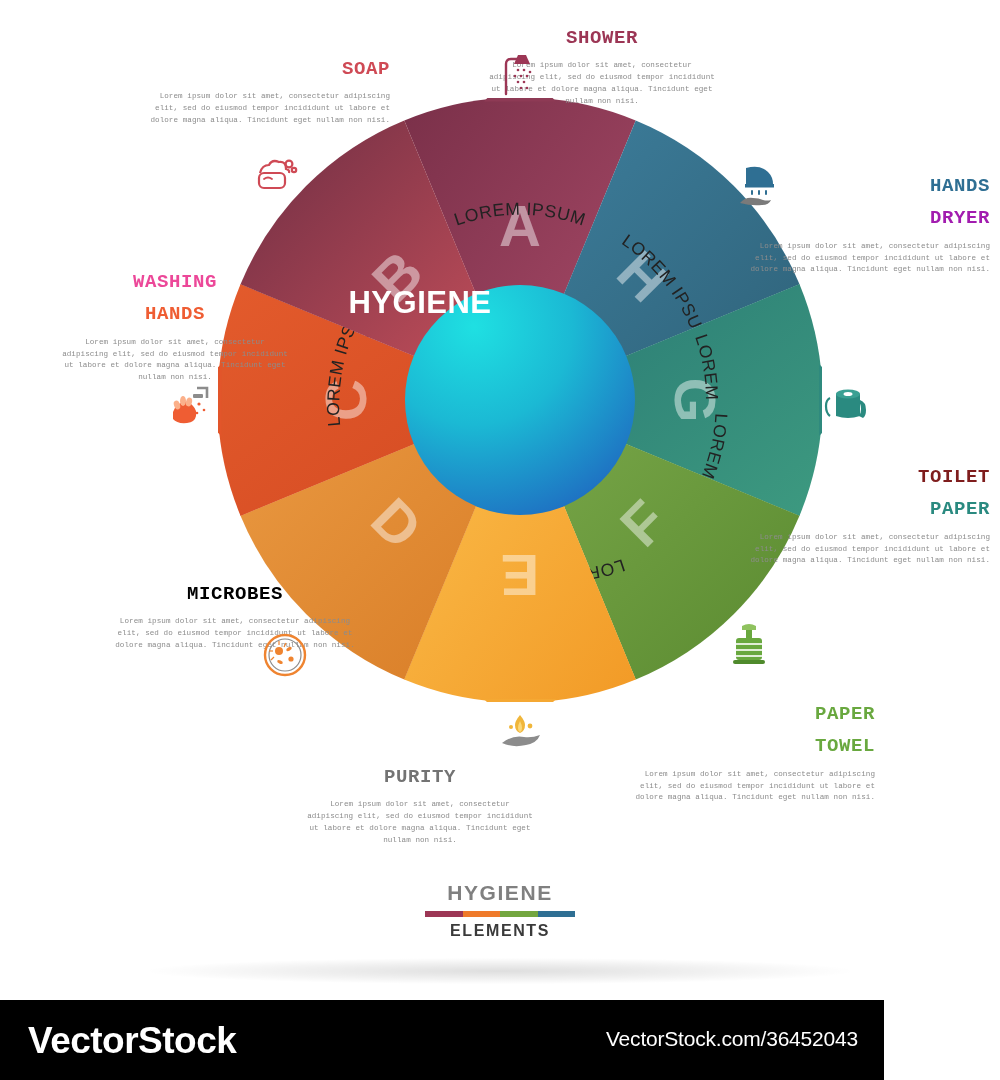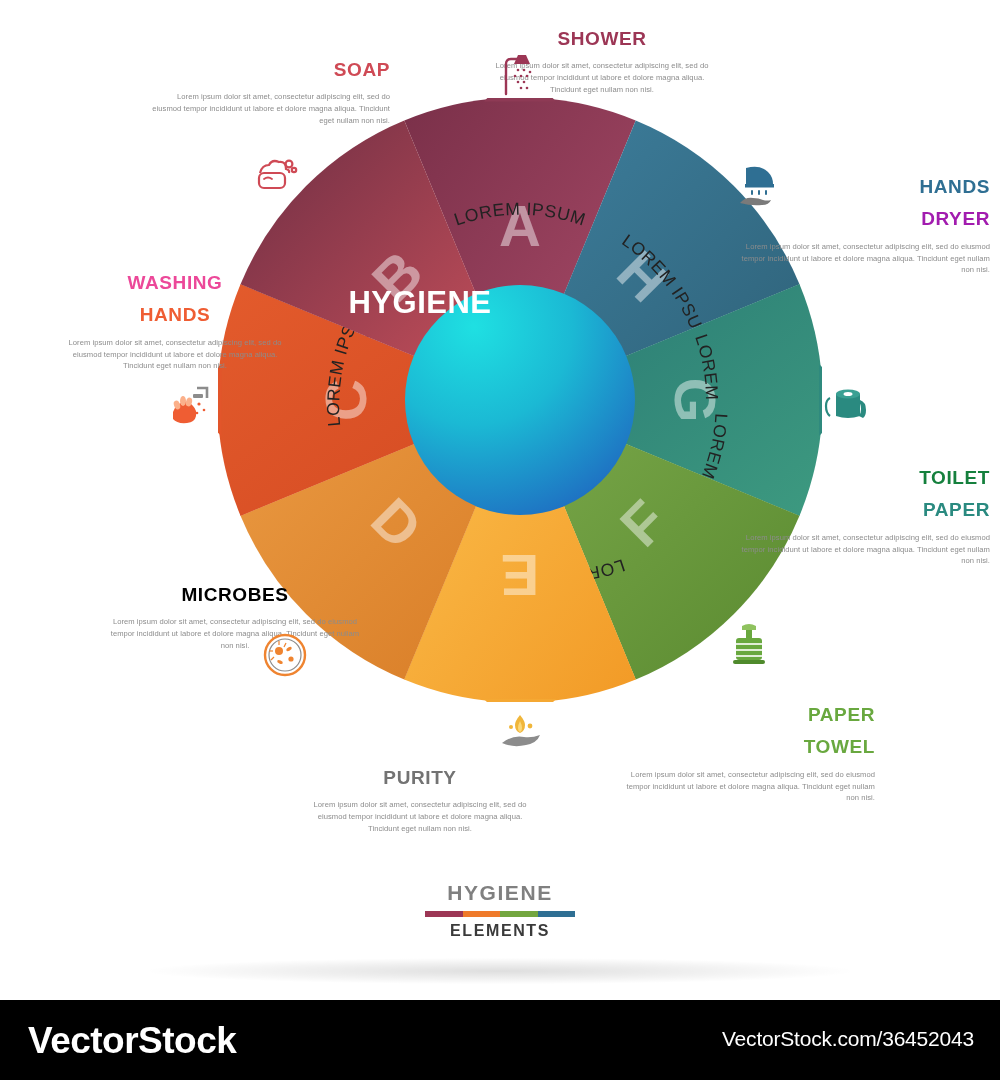--- a/index.html
+++ b/index.html
@@ -73,20 +73,21 @@
     line-height: 1.25;
     letter-spacing: 0.5px;
     text-align: center;
     white-space: nowrap;
   }
 
   
   .callout {
     position: absolute;
     width: 230px;
+    font-family: Liberation Mono, monospace;
   }
   .callout .c-title {
     font-weight: bold;
     font-size: 19px;
     letter-spacing: 0.6px;
     line-height: 1.55;
     margin: 0 0 7px 0;
   }
   .callout .c-body {
     font-size: 7.6px;
@@ -146,21 +147,21 @@
     height: 26px;
     background: radial-gradient(ellipse at 50% 50%, rgba(0,0,0,0.13) 0%, rgba(0,0,0,0.05) 45%, rgba(0,0,0,0) 72%);
     pointer-events: none;
   }
 
   
   .watermark {
     position: absolute;
     left: 0;
     top: 1000px;
-    width: 1000px;
+    width: 884px;
     height: 80px;
     background: #000000;
   }
   .wm-logo {
     position: absolute;
     left: 28px;
     top: 20px;
     color: #ffffff;
     font-size: 37px;
     font-weight: bold;
@@ -374,21 +375,21 @@
       <g fill="#2f6f93">
         <rect x="19" y="32" width="2" height="5" rx="1"></rect>
         <rect x="26" y="32" width="2" height="5" rx="1"></rect>
         <rect x="33" y="32" width="2" height="5" rx="1"></rect>
       </g>
       <path d="M8 45 q5-6 13-5 q6 0 10 2 q4 1 8 0 q-2 5-9 5 q-11 1-22-2 Z" fill="#7a7a7a"></path>
     </svg>
   </div>
 
   <div class="callout ta-right" style="left:740px; top:463px; width:250px;">
-    <div class="c-title" style="color:#15803d;">TOILET</div>
+    <div class="c-title" style="color:#7f1d1d;">TOILET</div>
     <div class="c-title" style="color:#2a8a80; margin-top:-4px;">PAPER</div>
     <p class="c-body">Lorem ipsum dolor sit amet, consectetur adipiscing elit, sed do eiusmod tempor incididunt ut labore et dolore magna aliqua. Tincidunt eget nullam non nisi.</p>
   </div>
   <div class="callout-icon" style="left:820px; top:378px;">
     <svg viewBox="0 0 54 54" xmlns="http://www.w3.org/2000/svg">
       <path d="M16 16 q14-4 24 0 l0 22 q-12 4-24 0 Z" fill="#2a8a80"></path>
       <ellipse cx="28" cy="16" rx="12" ry="4.5" fill="#3aa093"></ellipse>
       <ellipse cx="28" cy="16" rx="4.5" ry="2" fill="#ffffff"></ellipse>
       <path d="M40 22 q6 2 6 10 q0 6-3 8 l-4-2 q2-3 2-7 q0-6-3-7 Z" fill="#2a8a80"></path>
       <path d="M10 20 q-4 2-4 8 q0 7 4 10" stroke="#2a8a80" stroke-width="2.2" fill="none"></path>

